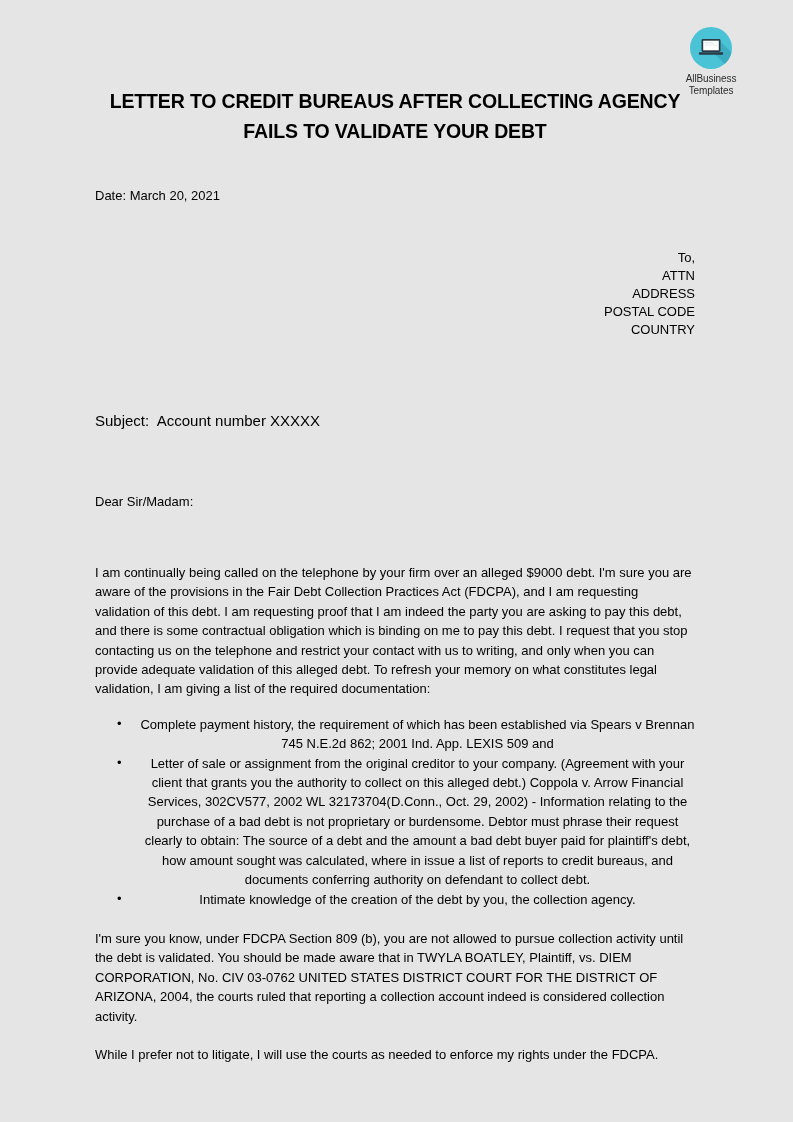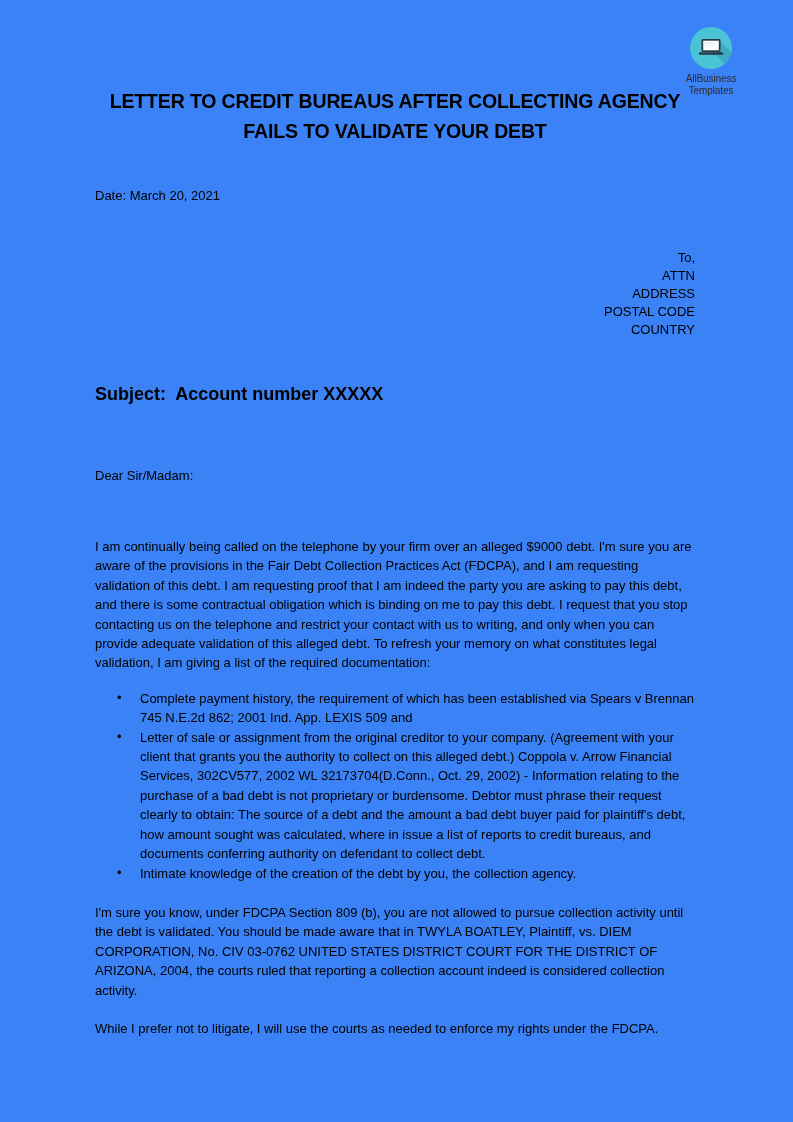--- a/index.html
+++ b/index.html
@@ -4,21 +4,21 @@
 <style>
   html, body {
     margin: 0;
     padding: 0;
     background: #ffffff;
   }
   .page {
     position: relative;
     width: 793px;
     height: 1122px;
-    background: #3b82f6;
+    background: #e5e5e5;
     overflow: hidden;
     font-family: "Liberation Sans", sans-serif;
     color: #000000;
     box-sizing: border-box;
   }
 
   
   .logo-block {
     position: absolute;
     top: 26px;
@@ -69,43 +69,44 @@
 
   .addr-block {
     margin-top: 44px;
     font-size: 13px;
     line-height: 18px;
     text-align: right;
   }
   .addr-block div { white-space: pre; }
 
   .subject-line {
-    margin-top: 46px;
-    font-weight: bold;
-    font-size: 18px;
+    margin-top: 72px;
+    font-weight: normal;
+    font-size: 15px;
     white-space: pre;
   }
 
   .salutation {
     margin-top: 62px;
     font-size: 13px;
   }
 
   .para {
     margin-top: 22px;
     font-size: 13px;
     line-height: 19.4px;
     text-align: left;
   }
   .para.first { margin-top: 52px; }
 
   .bullet-list {
     margin: 16px 0 0 0;
     padding: 0;
     list-style: none;
+    text-align: center;
   }
   .bullet-list li {
     position: relative;
     padding-left: 45px;
     margin-bottom: 0px;
     font-size: 13px;
     line-height: 19.4px;
   }
   .bullet-list li::before {
     content: "\2022";

